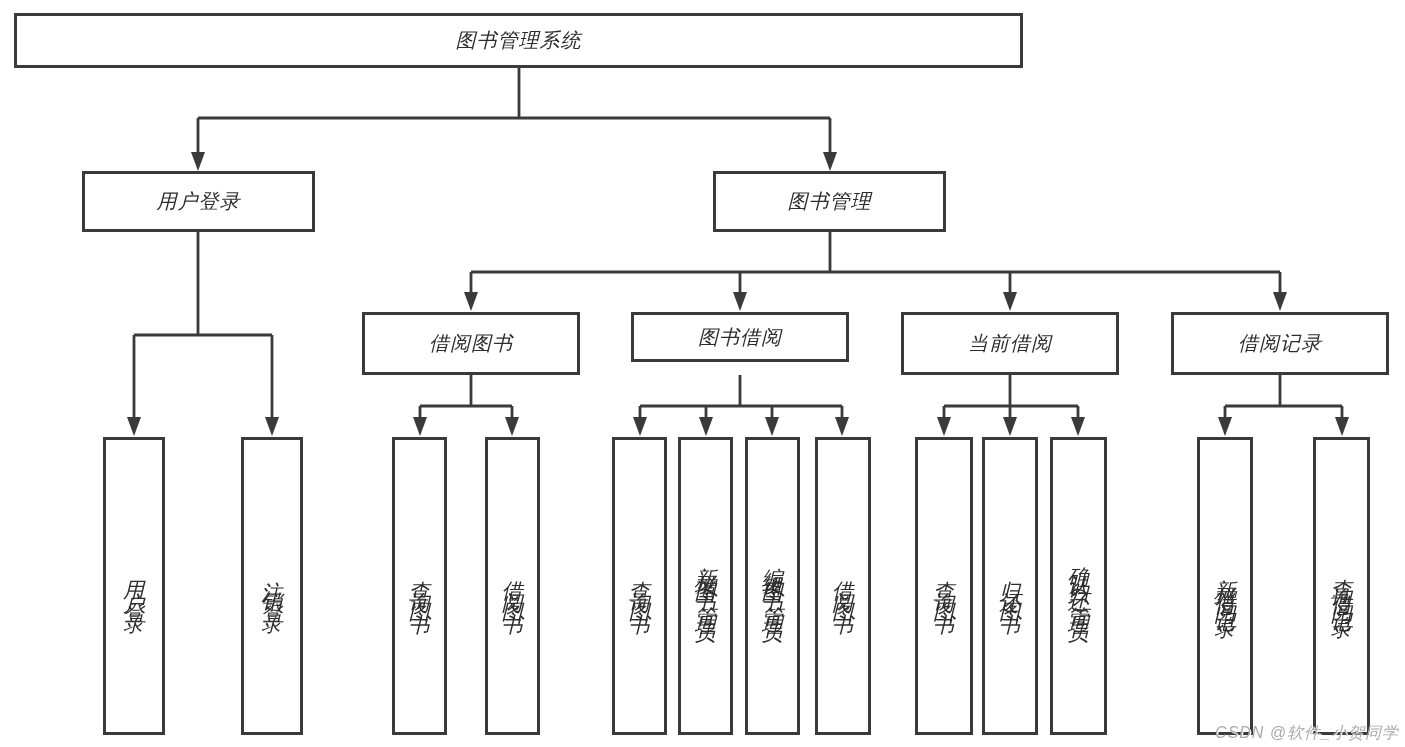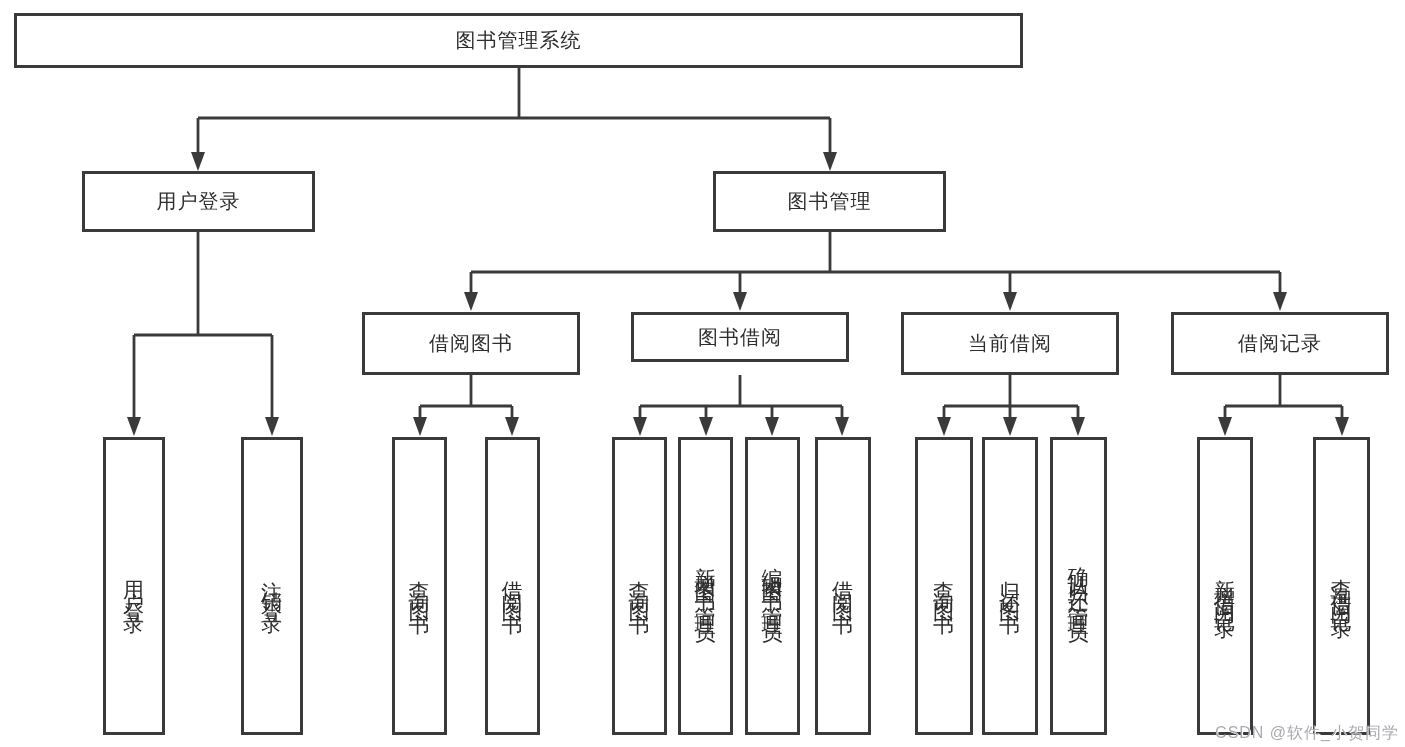--- a/index.html
+++ b/index.html
@@ -2,20 +2,21 @@
 <html><head>
 <meta charset="utf-8">
 <style>
   html,body{margin:0;padding:0;background:#ffffff;}
   #canvas{
     position:relative;
     width:1405px;height:747px;
     background:#ffffff;
     font-family:"Liberation Sans","DejaVu Sans",sans-serif;
     overflow:hidden;
+    font-style:italic;
   }
   #wires{position:absolute;left:0;top:0;width:1405px;height:747px;}
   .box{
     position:absolute;
     box-sizing:border-box;
     background:#ffffff;
     border:3px solid #3a3a3a;
     display:flex;align-items:center;justify-content:center;
     color:#2d2d2d;
     font-size:20px;

